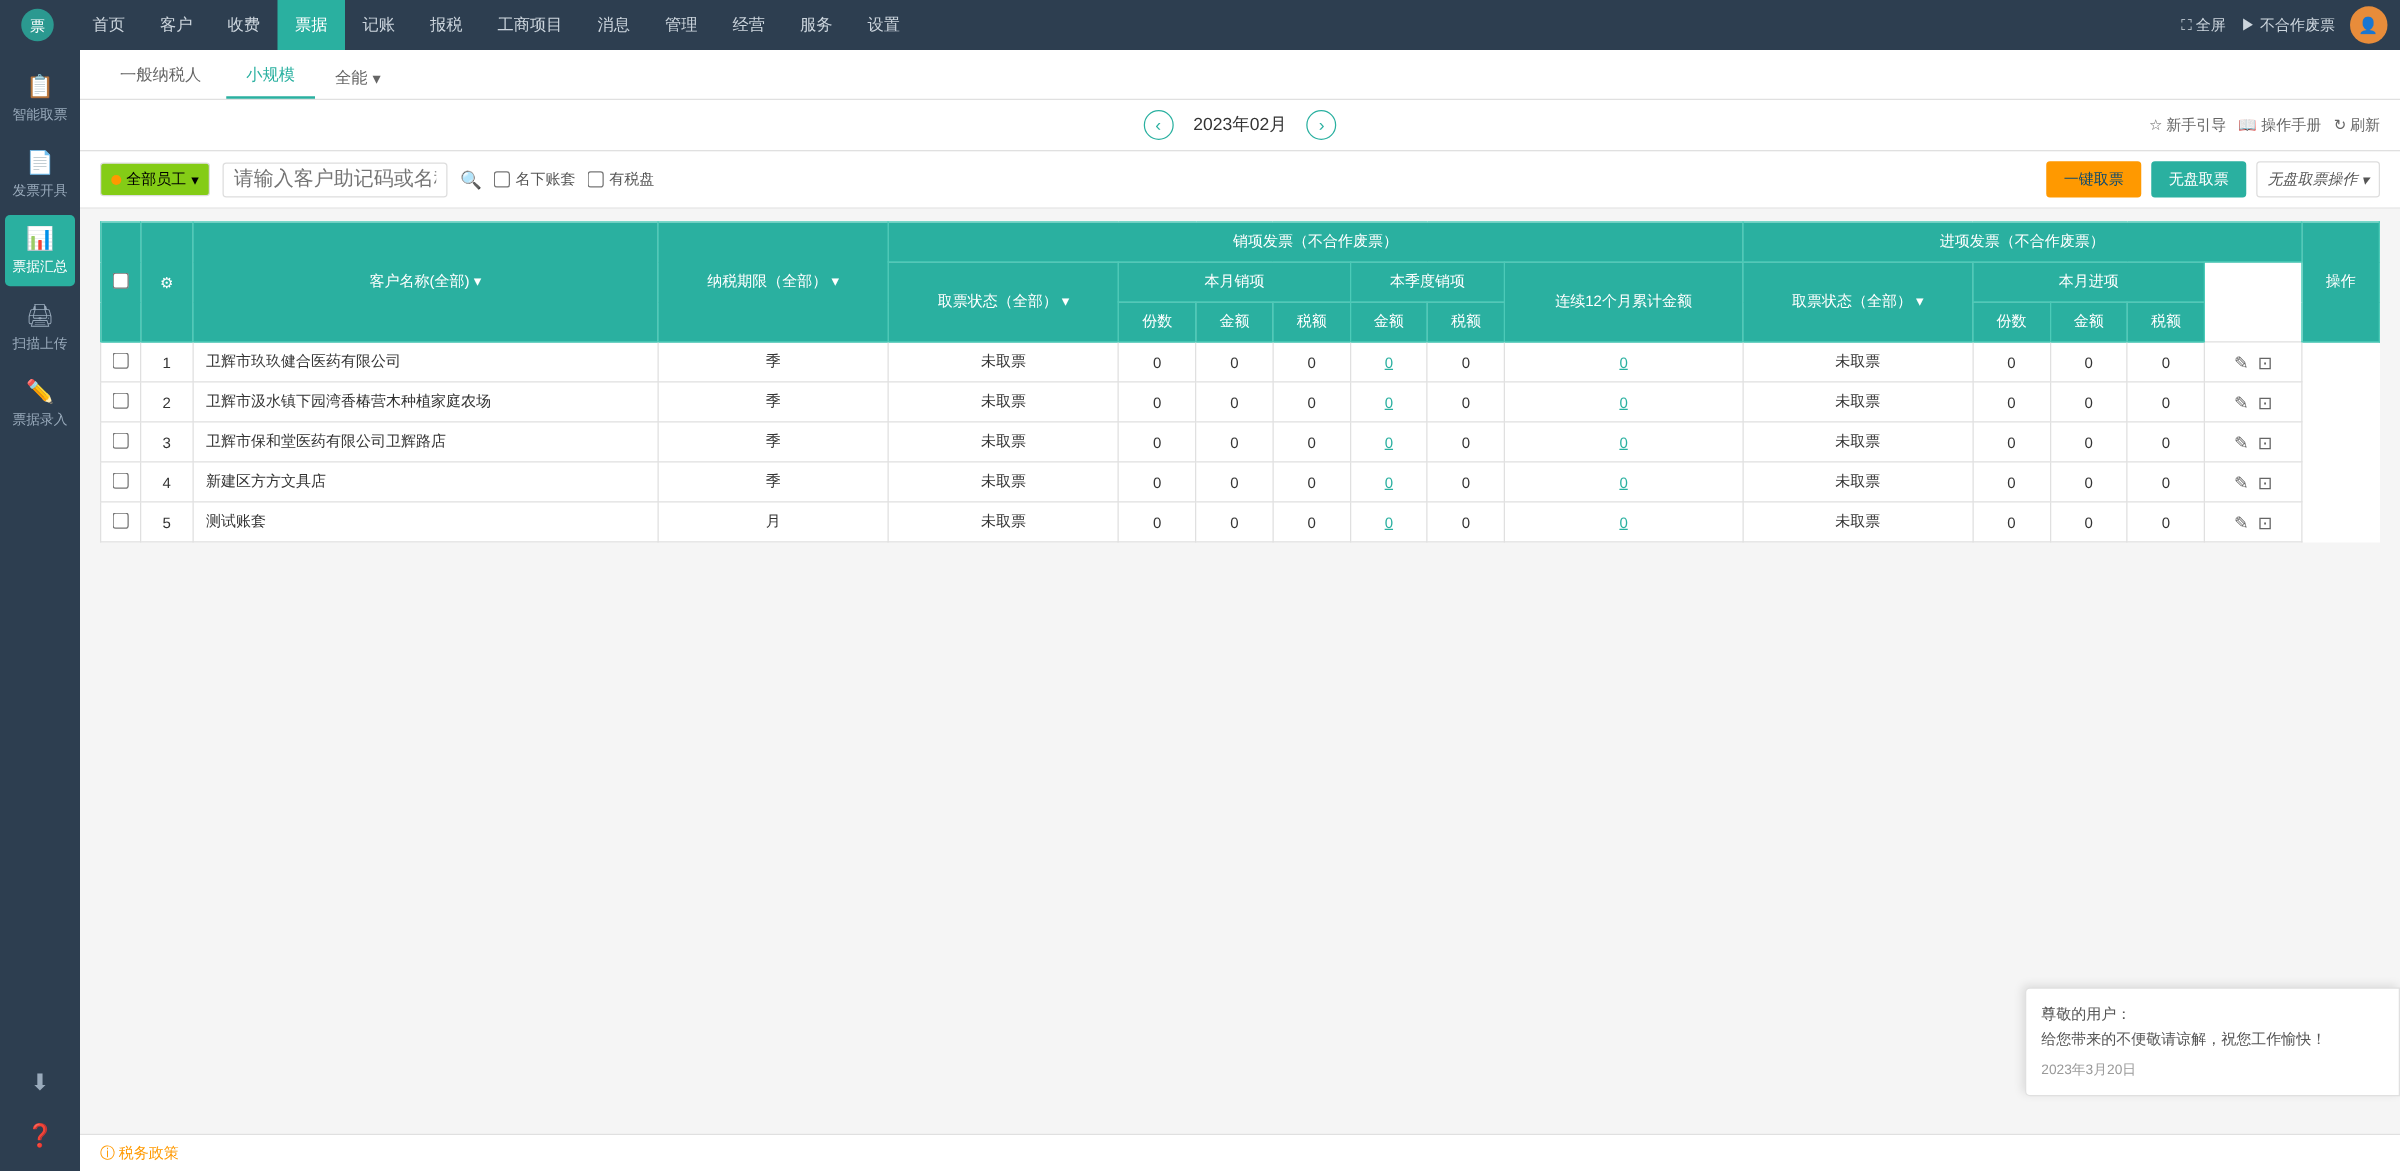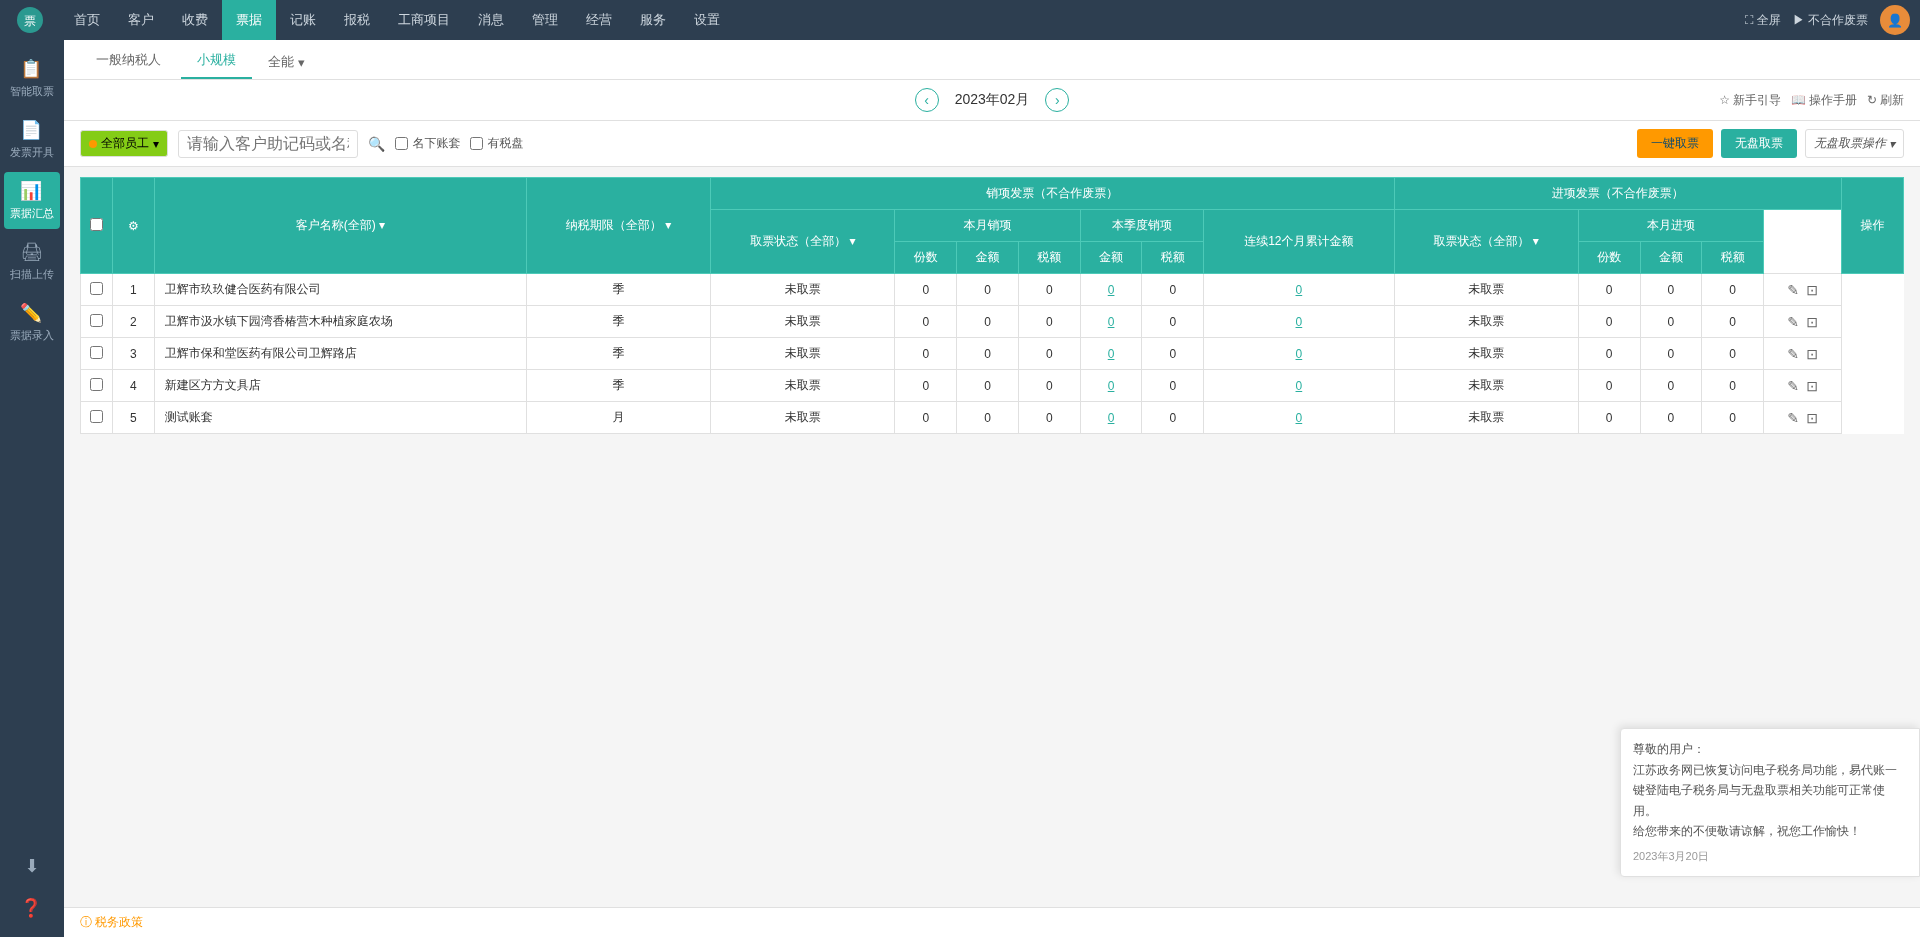--- a/index.html
+++ b/index.html
@@ -521,17 +521,16 @@
       <span class="tax-link">
         ⓘ <span>税务政策</span>
       </span>
     </div>
   </div>
 </div>
 
 <div class="notification-popup">
   <div class="notification-body">
     <div>尊敬的用户：</div>
-    <div>江苏政务网已恢复访问电子税务局功能，易代账一键登陆电子税务局与无盘取票相关功能可正常使用。</div>
     <div>给您带来的不便敬请谅解，祝您工作愉快！</div>
     <div class="notification-date">2023年3月20日</div>
   </div>
 </div>
 
 </body></html>

